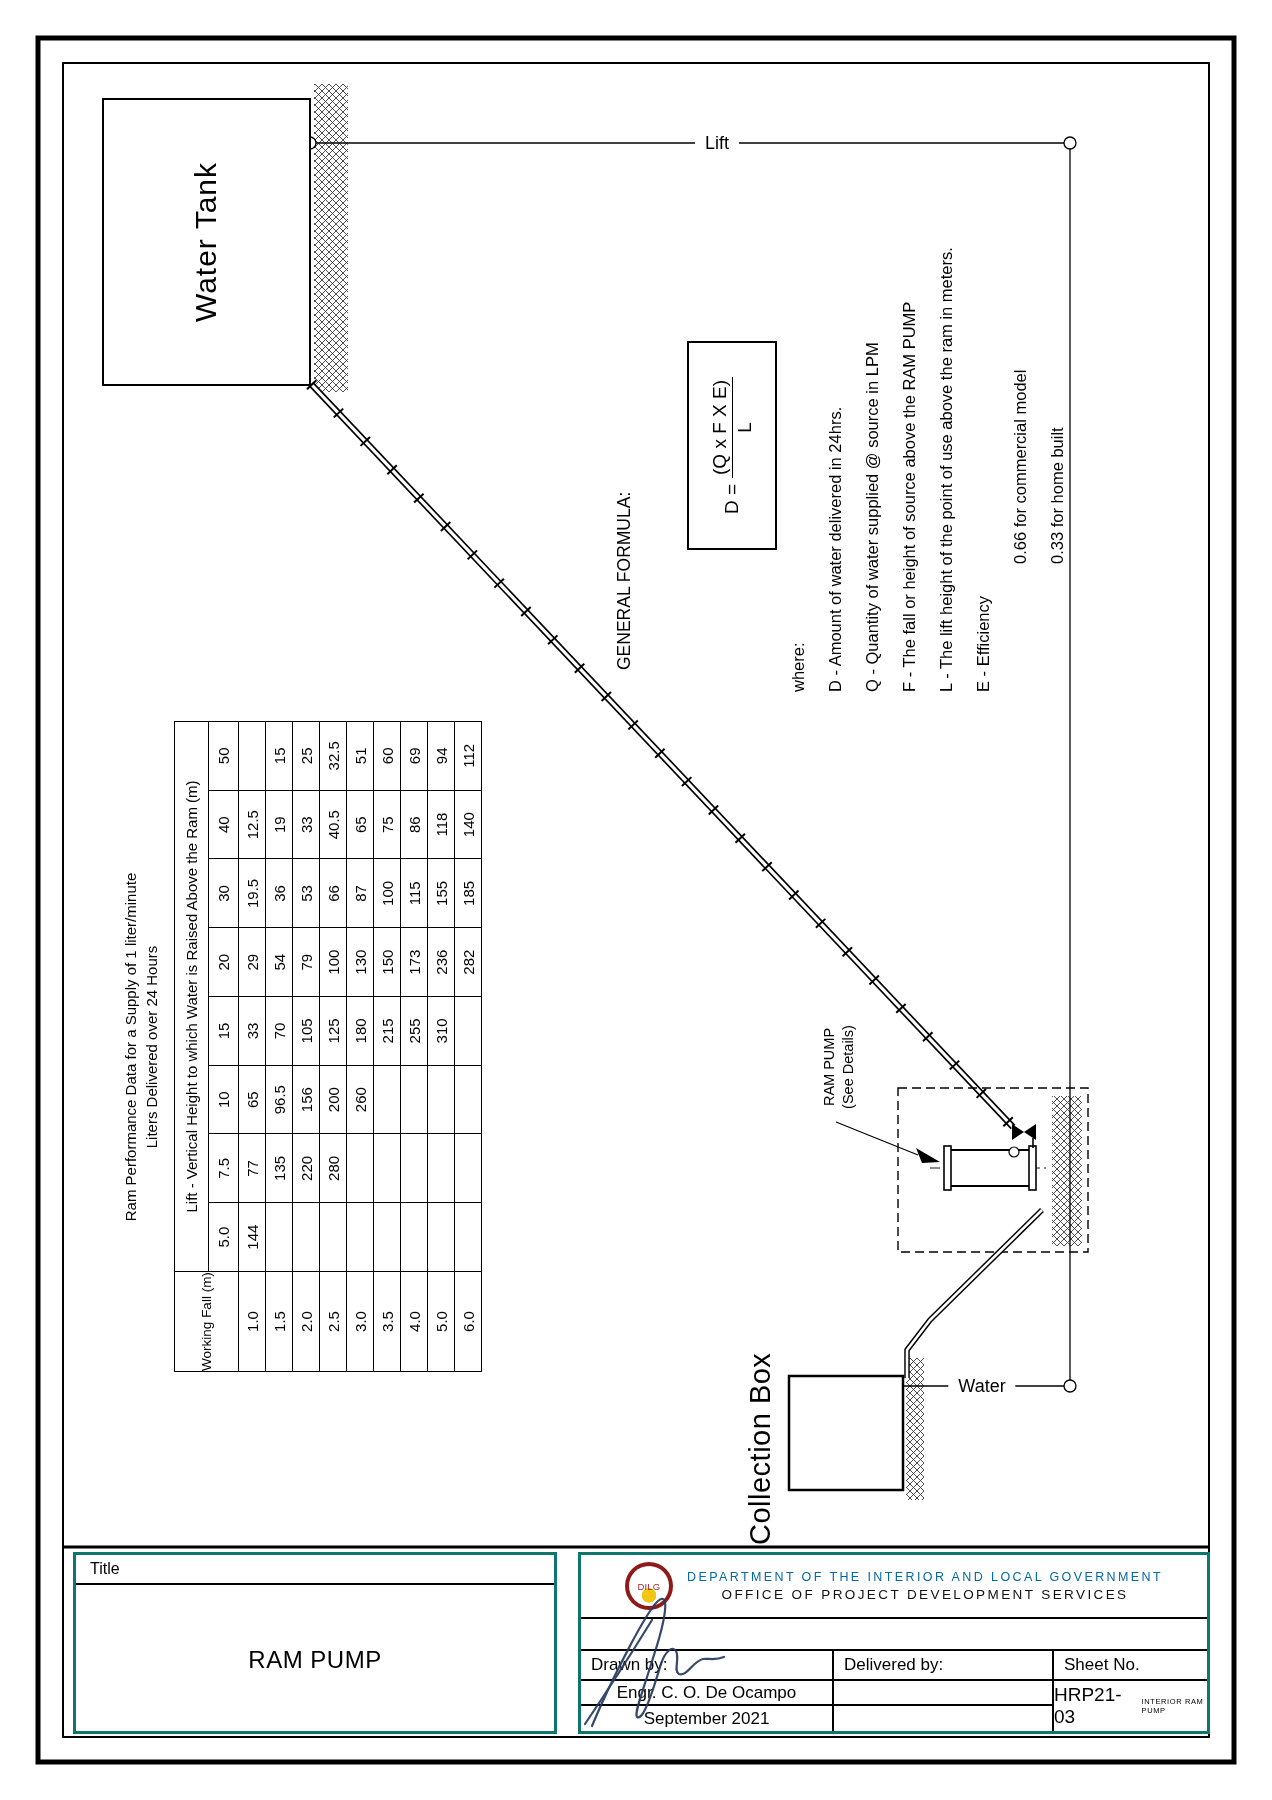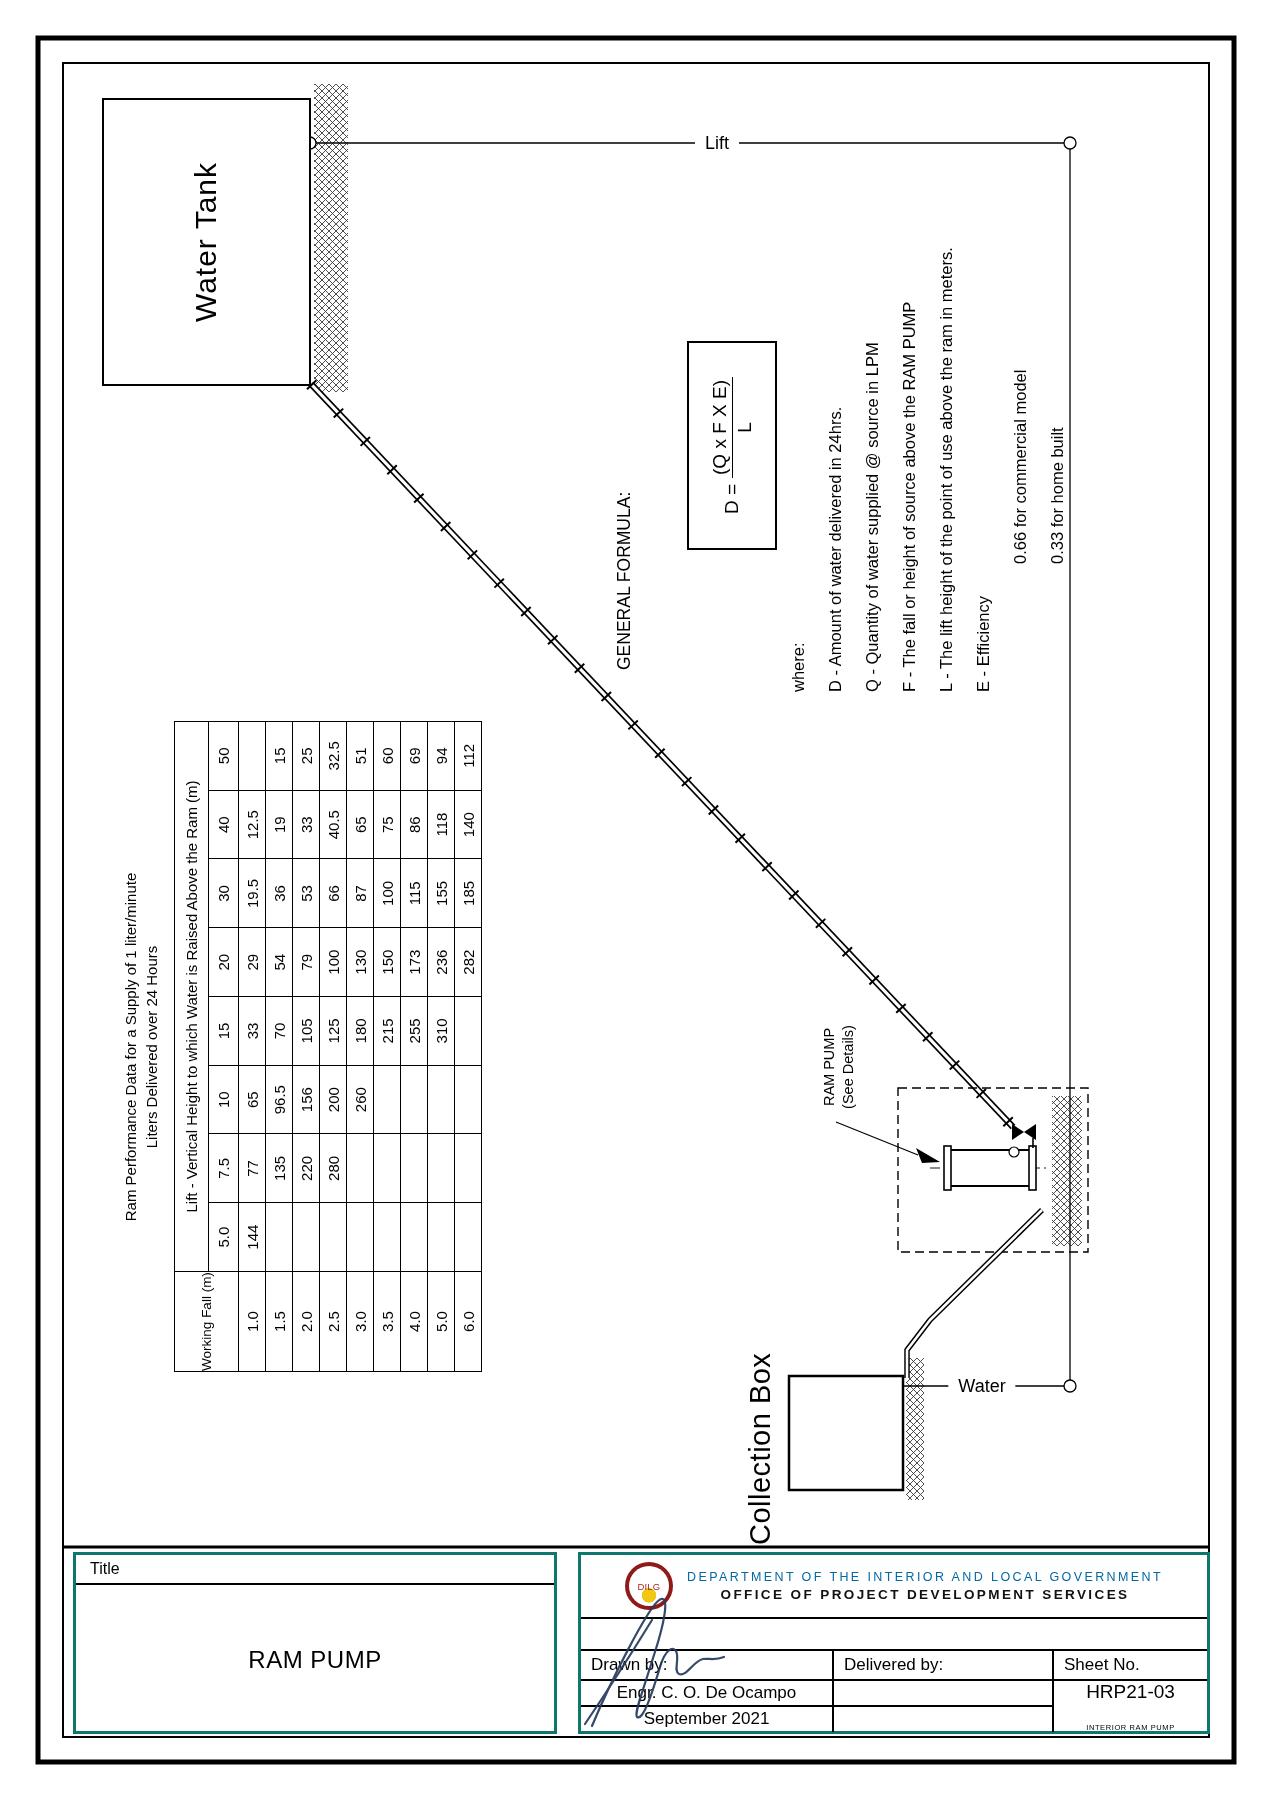--- a/index.html
+++ b/index.html
@@ -64,29 +64,29 @@
   
   .tb{position:absolute;border:3px solid #0f766e;z-index:3;background:transparent;box-sizing:border-box;}
   #tb-left{left:73px;top:1552px;width:484px;height:182px;}
   #tb-title-strip{height:30px;border-bottom:2px solid #000;display:flex;align-items:center;
                   padding-left:14px;font-size:16px;box-sizing:border-box;}
   #tb-title-main{height:149px;display:flex;align-items:center;justify-content:center;font-size:24px;letter-spacing:0.5px;}
   #tb-right{left:578px;top:1552px;width:632px;height:182px;display:flex;flex-direction:column;}
   #tb-agency{height:62px;border-bottom:2px solid #000;display:flex;align-items:center;justify-content:center;gap:14px;flex:none;}
   .agency-lines{display:flex;flex-direction:column;align-items:center;gap:3px;}
   .agency-l1{font-size:12.5px;letter-spacing:2.4px;color:#0369a1;white-space:nowrap;}
-  .agency-l2{font-size:13.5px;font-weight:bold;letter-spacing:2.4px;color:#111;white-space:nowrap;}
+  .agency-l2{font-size:13.5px;font-weight:normal;letter-spacing:2.4px;color:#111;white-space:nowrap;}
   #tb-gap{height:30px;border-bottom:2px solid #000;flex:none;}
   #tb-grid{flex:1;display:grid;grid-template-columns:253px 220px 153px;grid-template-rows:30px 1fr 1fr;}
   #tb-grid > div{box-sizing:border-box;display:flex;align-items:center;font-size:17px;}
   .cell-br{border-right:2px solid #000;}
   .cell-bb{border-bottom:2px solid #000;}
   .cell-pad{padding-left:10px;}
   .cell-center{justify-content:center;}
-  #sheet-cell{grid-column:3;grid-row:2 / span 2;flex-direction:column;justify-content:center;gap:20px;}
+  #sheet-cell{grid-column:3;grid-row:2 / span 2;justify-content:center;gap:20px;}
   #sheet-no{font-size:19px;}
   #sheet-sub{font-size:7.5px;letter-spacing:0.6px;}
 
   
   .dilg{width:48px;height:48px;border-radius:50%;background:#8e1a1a;display:flex;align-items:center;justify-content:center;flex:none;}
   .dilg-in{width:40px;height:40px;border-radius:50%;border:2.5px dotted #fff;
            background:radial-gradient(circle at 50% 76%, #f2c713 0 7px, #fff 7.5px);
            display:flex;align-items:center;justify-content:center;box-sizing:border-box;}
   .dilg-in span{font-size:9.5px;font-weight:normal;color:#a82a2a;letter-spacing:0.2px;}
 </style>

